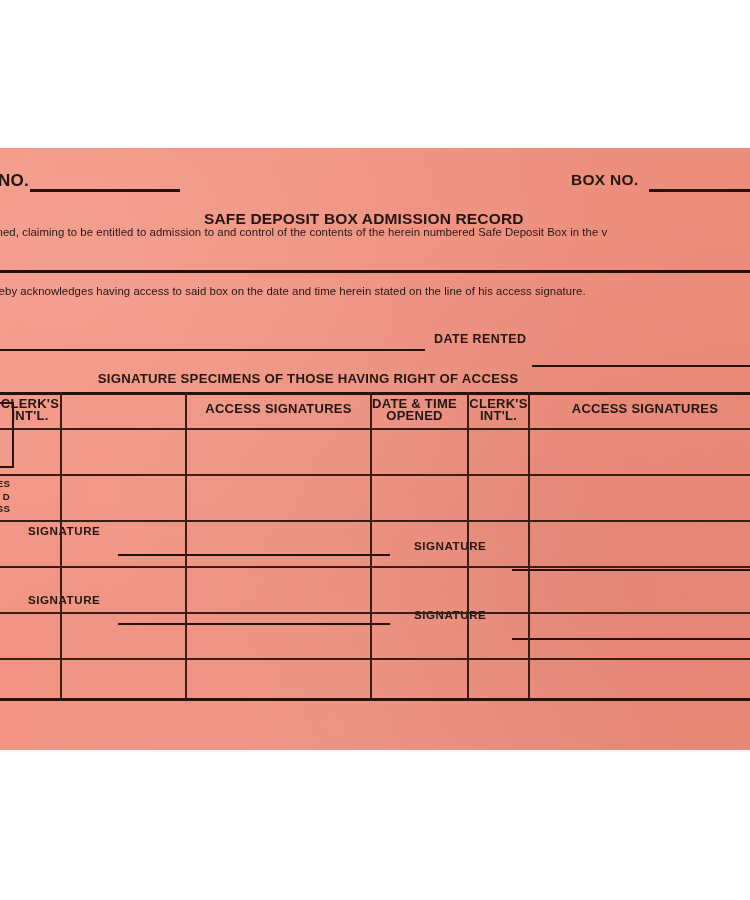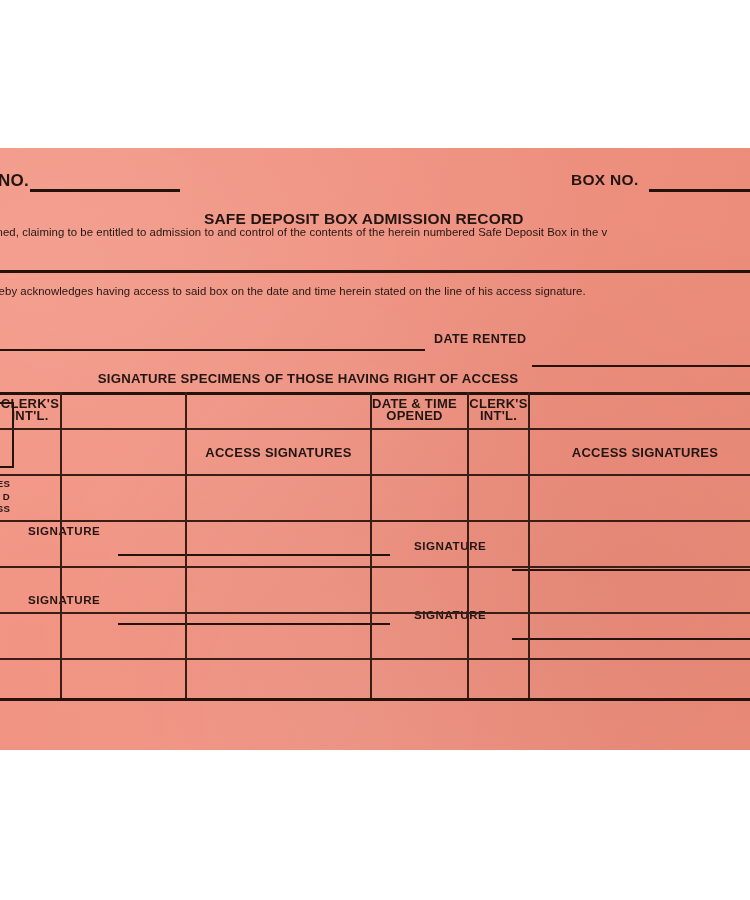--- a/index.html
+++ b/index.html
@@ -185,21 +185,21 @@
   }
   #tbl .h.thick { height: 3px; background: #24120d; }
   .colhead {
     position: absolute;
     top: 6px;
     text-align: center;
     font-size: 13px; font-weight: bold;
     line-height: 11.5px;
     letter-spacing: .25px;
   }
-  .colhead.tall { top: 11px; margin-top: 44px; }
+  .colhead.tall { top: 11px; }
 </style>
 </head>
 <body>
 
 <div id="card" style="background: rgb(242, 144, 126);">
 
   <div class="hdr">
     <span class="hdr-no">NO.</span>
     <span class="hdr-no-line rule"></span>
 

